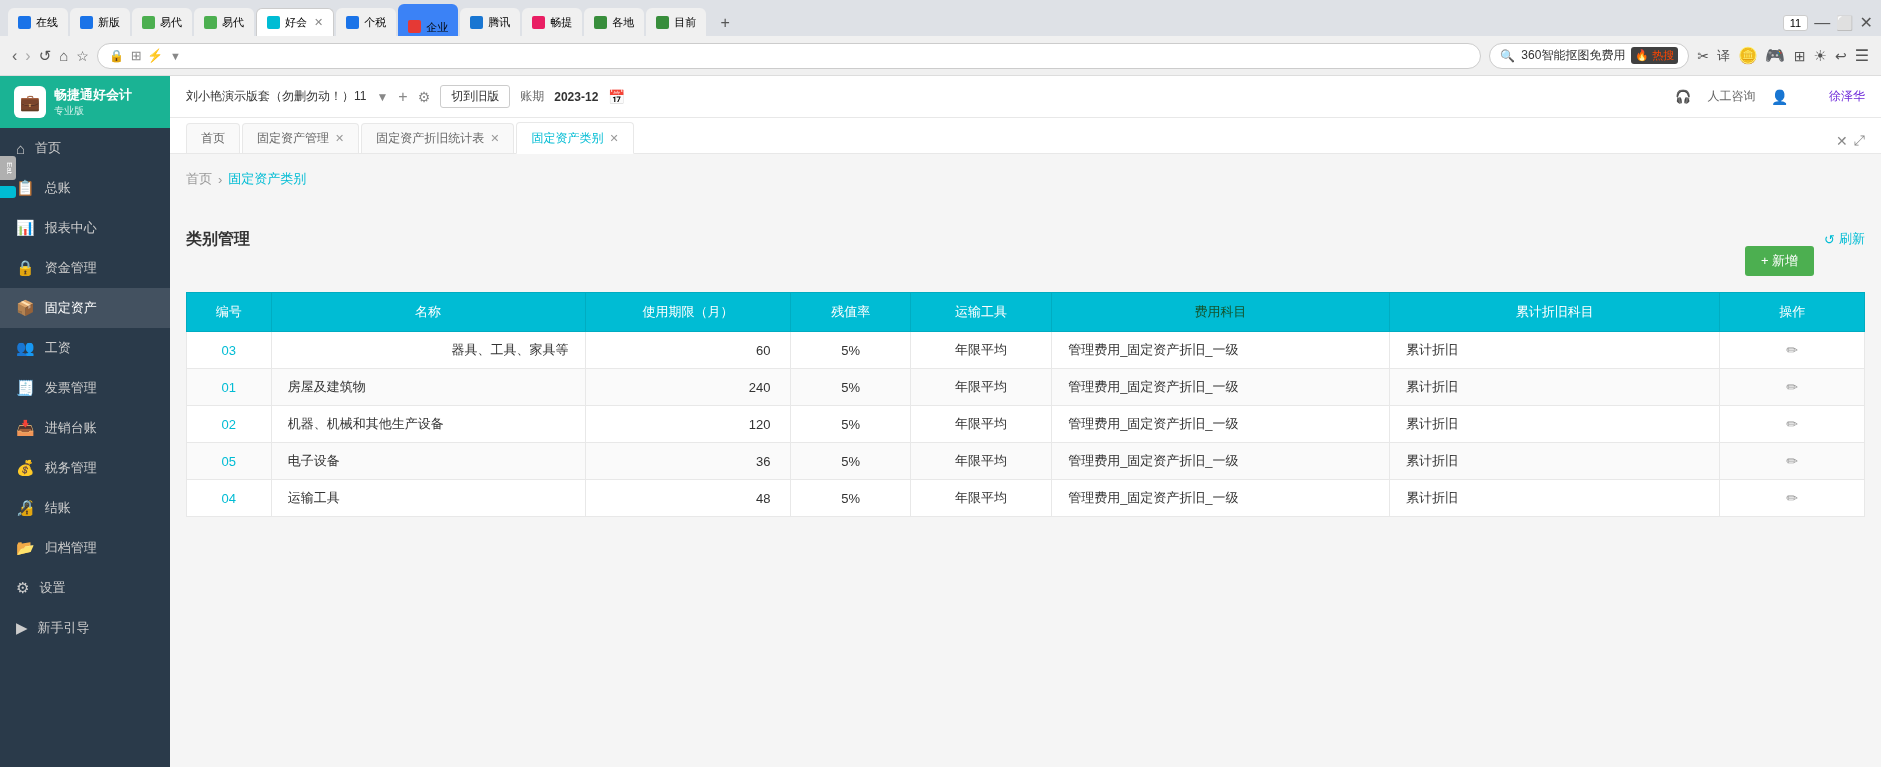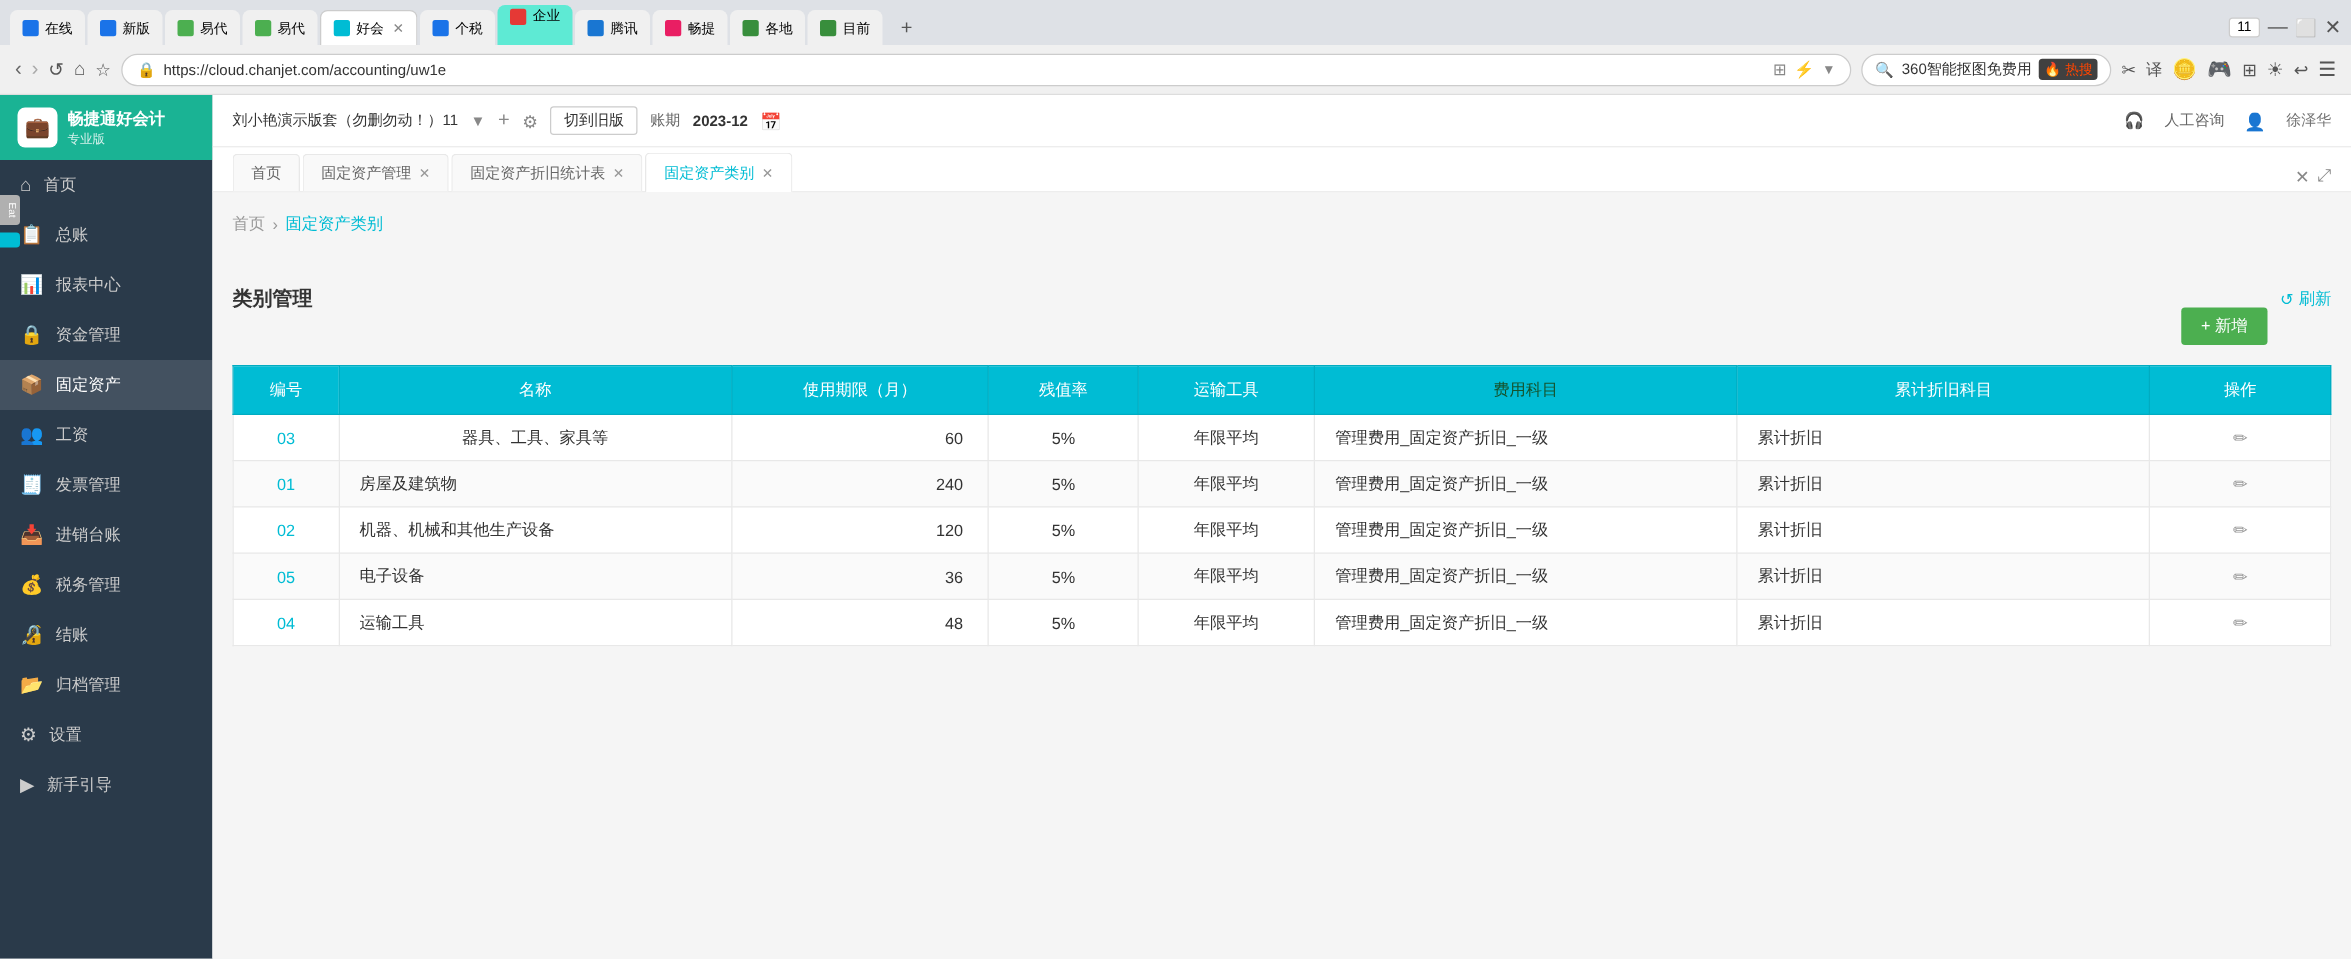--- a/index.html
+++ b/index.html
@@ -27,21 +27,21 @@
   </div>
   <div style="display:flex;align-items:center;height:28px;padding:0 10px;background:#fff;border-radius:6px 6px 0 0;font-size:11px;gap:5px;cursor:pointer;min-width:60px;border:1px solid #ccc;border-bottom:none;">
     <span style="display:inline-block;width:13px;height:13px;background:#00bcd4;border-radius:2px;flex-shrink:0;"></span>
     <span>好会</span>
     <span style="color:#888;font-size:11px;margin-left:2px;">✕</span>
   </div>
   <div style="display:flex;align-items:center;height:28px;padding:0 10px;background:#f0f0f0;border-radius:6px 6px 0 0;font-size:11px;gap:5px;cursor:pointer;min-width:60px;">
     <span style="display:inline-block;width:13px;height:13px;background:#1a73e8;border-radius:2px;flex-shrink:0;"></span>
     <span>个税</span>
   </div>
-  <div style="display:flex;align-items:flex-end;height:28px;padding:16px 10px;background:#5eead4;border-radius:6px 6px 0 0;font-size:11px;gap:5px;cursor:pointer;min-width:60px;">
+  <div style="display:flex;align-items:flex-start;height:28px;padding:16px 10px;background:#3b82f6;border-radius:6px 6px 0 0;font-size:11px;gap:5px;cursor:pointer;min-width:60px;">
     <span style="display:inline-block;width:13px;height:13px;background:#e53935;border-radius:2px;flex-shrink:0;"></span>
     <span>企业</span>
   </div>
   <div style="display:flex;align-items:center;height:28px;padding:0 10px;background:#f0f0f0;border-radius:6px 6px 0 0;font-size:11px;gap:5px;cursor:pointer;min-width:60px;">
     <span style="display:inline-block;width:13px;height:13px;background:#1976d2;border-radius:2px;flex-shrink:0;"></span>
     <span>腾讯</span>
   </div>
   <div style="display:flex;align-items:center;height:28px;padding:0 10px;background:#f0f0f0;border-radius:6px 6px 0 0;font-size:11px;gap:5px;cursor:pointer;min-width:60px;">
     <span style="display:inline-block;width:13px;height:13px;background:#e91e63;border-radius:2px;flex-shrink:0;"></span>
     <span>畅提</span>
@@ -64,21 +64,20 @@
 </div>
 
 <div style="background:#f0f0f0;height:40px;display:flex;align-items:center;padding:0 12px;gap:8px;border-bottom:1px solid #ddd;">
   <button style="background:none;border:none;font-size:16px;cursor:pointer;color:#666;">‹</button>
   <button style="background:none;border:none;font-size:16px;cursor:pointer;color:#aaa;">›</button>
   <button style="background:none;border:none;font-size:15px;cursor:pointer;color:#555;">↺</button>
   <button style="background:none;border:none;font-size:15px;cursor:pointer;color:#555;">⌂</button>
   <button style="background:none;border:none;font-size:14px;cursor:pointer;color:#555;">☆</button>
   <div style="flex:1;height:26px;border:1px solid #ccc;border-radius:13px;background:#fff;display:flex;align-items:center;padding:0 12px;gap:6px;">
     <span style="color:#4caf50;font-size:12px;">🔒</span>
-    <input type="text" value="https://cloud.chanjet.com/accounting/uw1e" style="border: none; outline: none; font-size: 12px; color: rgb(51, 51, 51); flex: 1 1 0%; background: transparent;">
     <span style="color:#888;font-size:13px;">⊞</span>
     <span style="color:#888;font-size:13px;">⚡</span>
     <span style="color:#888;font-size:11px;">▼</span>
   </div>
   <div style="display:flex;align-items:center;gap:6px;background:#fff;border:1px solid #ccc;border-radius:13px;padding:0 10px;height:26px;">
     <span style="color:#888;font-size:12px;">🔍</span>
     <span style="font-size:12px;color:#333;">360智能抠图免费用</span>
     <span style="font-size:11px;color:#ff4500;background:#404040;padding:1px 4px;border-radius:3px;">🔥 <span>热搜</span></span>
   </div>
   <span style="color:#555;font-size:14px;">✂</span>
@@ -169,21 +168,21 @@
       <span style="cursor:pointer;color:#888;font-size:16px;">+</span>
       <span style="cursor:pointer;color:#888;font-size:14px;">⚙</span>
       <button style="border:1px solid #ccc;background:#fff;padding:2px 10px;border-radius:3px;font-size:12px;cursor:pointer;color:#333;">切到旧版</button>
       <span style="font-size:12px;color:#666;">账期</span>
       <span style="font-size:12px;color:#333;font-weight:bold;">2023-12</span>
       <span style="cursor:pointer;color:#888;font-size:14px;">📅</span>
       <div style="margin-left:auto;display:flex;align-items:center;gap:16px;">
         <span style="color:#888;font-size:13px;">🎧</span>
         <span style="font-size:12px;color:#666;cursor:pointer;">人工咨询</span>
         <span style="color:#888;font-size:14px;">👤</span>
-        <span style="font-size:12px;color:#737373;">徐泽华</span>
+        <span style="font-size:12px;color:#6d28d9;margin-left:24px;">徐泽华</span>
       </div>
     </div>
 
     <div style="background:#fff;border-bottom:1px solid #e8e8e8;height:36px;display:flex;align-items:flex-end;padding:0 16px;gap:2px;">
       <div style="height:30px;display:flex;align-items:center;padding:0 14px;border:1px solid #e8e8e8;border-bottom:none;border-radius:4px 4px 0 0;font-size:12px;cursor:pointer;background:#f9f9f9;color:#666;gap:6px;">
         <span>首页</span>
       </div>
       <div style="height:30px;display:flex;align-items:center;padding:0 14px;border:1px solid #e8e8e8;border-bottom:none;border-radius:4px 4px 0 0;font-size:12px;cursor:pointer;background:#f9f9f9;color:#666;gap:6px;">
         <span>固定资产管理</span>
         <span style="color:#999;font-size:11px;">✕</span>
@@ -230,21 +229,21 @@
             <th style="background:#00bcd4;color:#fff;padding:10px 16px;text-align:center;font-size:13px;font-weight:normal;border:1px solid #00acc1;">残值率</th>
             <th style="background:#00bcd4;color:#fff;padding:10px 16px;text-align:center;font-size:13px;font-weight:normal;border:1px solid #00acc1;">运输工具</th>
             <th style="background:#00bcd4;color:#14532d;padding:10px 40px;text-align:center;font-size:13px;font-weight:normal;border:1px solid #00acc1;">费用科目</th>
             <th style="background:#00bcd4;color:#fff;padding:10px 60px;text-align:center;font-size:13px;font-weight:normal;border:1px solid #00acc1;">累计折旧科目</th>
             <th style="background:#00bcd4;color:#fff;padding:10px 30px;text-align:center;font-size:13px;font-weight:normal;border:1px solid #00acc1;">操作</th>
           </tr>
         </thead>
         <tbody id="table-body">
         <tr style="background: rgb(255, 255, 255);">
     <td style="padding:9px 12px;border:1px solid #e8e8e8;text-align:center;font-size:13px;color:#00bcd4;cursor:pointer;">03</td>
-    <td style="padding:4px 16px;border:1px solid #e8e8e8;text-align:center;font-size:13px;color:#333;">器具、工具、家具等</td>
+    <td style="padding:4px 16px;border:1px solid #e8e8e8;text-align:right;font-size:13px;color:#333;">器具、工具、家具等</td>
     <td style="padding:9px 12px;border:1px solid #e8e8e8;text-align:right;font-size:13px;color:#333;padding-right:20px;">60</td>
     <td style="padding:9px 12px;border:1px solid #e8e8e8;text-align:center;font-size:13px;color:#333;">5%</td>
     <td style="padding:9px 12px;border:1px solid #e8e8e8;text-align:center;font-size:13px;color:#333;">年限平均</td>
     <td style="padding:9px 16px;border:1px solid #e8e8e8;text-align:left;font-size:13px;color:#333;">管理费用_固定资产折旧_一级</td>
     <td style="padding:9px 16px;border:1px solid #e8e8e8;text-align:left;font-size:13px;color:#333;">累计折旧</td>
     <td style="padding:9px 12px;border:1px solid #e8e8e8;text-align:center;font-size:14px;color:#999;cursor:pointer;">✏</td>
   </tr>
             <tr style="background: rgb(250, 250, 250);">
     <td style="padding:9px 12px;border:1px solid #e8e8e8;text-align:center;font-size:13px;color:#00bcd4;cursor:pointer;">01</td>
     <td style="padding:9px 16px;border:1px solid #e8e8e8;text-align:left;font-size:13px;color:#333;">房屋及建筑物</td>

